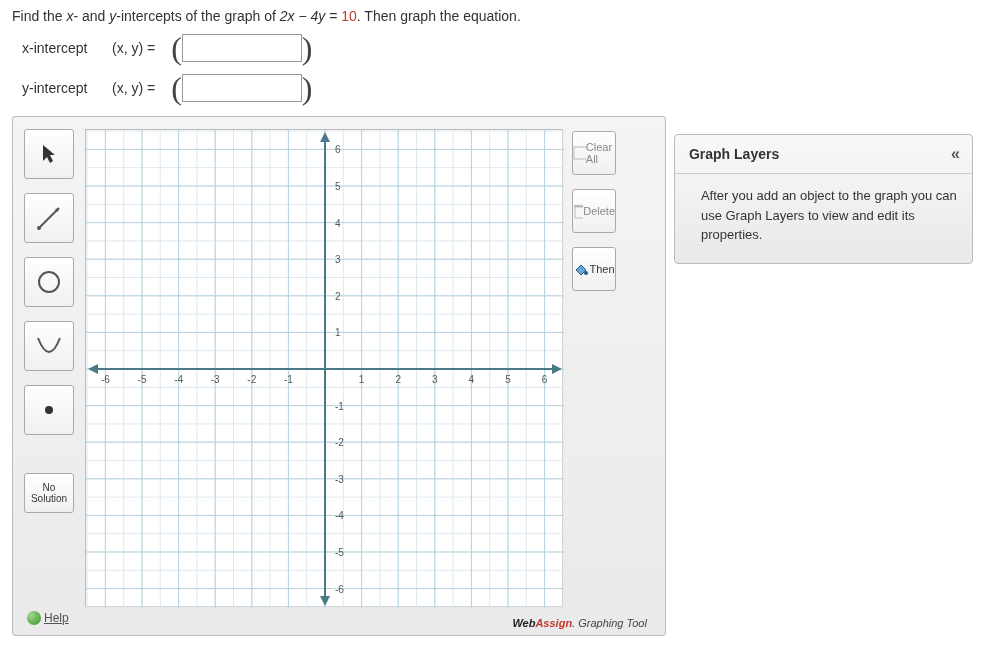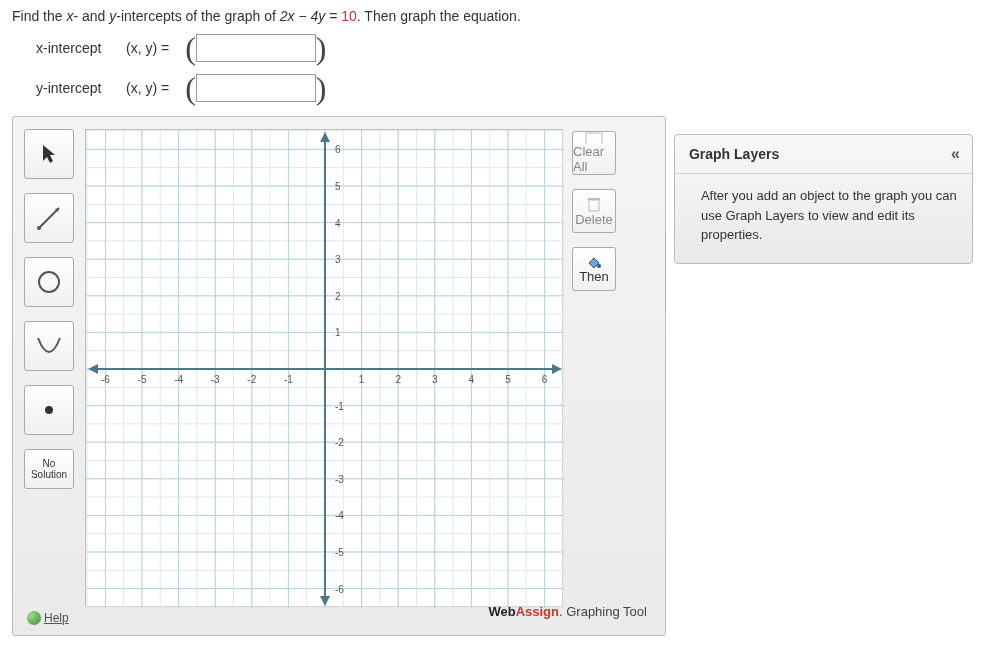--- a/index.html
+++ b/index.html
@@ -15,21 +15,21 @@
   .question {
     padding: 8px 24px 4px 12px;
     font-size: 14px;
     color: #333;
   }
   .question .italic-var { font-style: italic; }
   .question .eq-num { color: #c0392b; }
   .intercept-row {
     display: flex;
     align-items: center;
-    padding: 6px 0 6px 36px;
+    padding: 6px 0 6px 22px;
     font-size: 14px;
   }
   .intercept-row .label { width: 90px; }
   .intercept-row .eq { margin-right: 16px; }
   .paren {
     font-size: 32px;
     font-family: "Times New Roman", serif;
     font-weight: 300;
     line-height: 24px;
     color: #444;
@@ -74,21 +74,21 @@
     border-radius: 3px;
     display: flex;
     align-items: center;
     justify-content: center;
     cursor: pointer;
     font-size: 10px;
     line-height: 11px;
     text-align: center;
     color: #333;
   }
-  .nosolution { height: 40px; }
+  .nosolution { height: 40px; margin-top: 24px; }
   .canvas-area {
     position: relative;
     width: 478px;
     height: 478px;
     margin-top: 12px;
     background: #fff;
     border: 1px solid #bbb;
   }
   .right-btn-col {
     width: 62px;
@@ -98,24 +98,23 @@
     gap: 14px;
     align-items: center;
   }
   .right-btn {
     width: 44px;
     height: 44px;
     background: linear-gradient(#fff,#f0f0f0);
     border: 1px solid #aaa;
     border-radius: 3px;
     display: flex;
-    flex-direction: column;
     align-items: center;
     justify-content: center;
-    font-size: 13px;
+    font-size: 11px;
     color: #888;
     cursor: pointer;
   }
   .right-btn.enabled { color: #333; }
   .help-link {
     position: absolute;
     left: 14px;
     bottom: 10px;
     font-size: 12px;
     color: #555;
@@ -127,23 +126,24 @@
   }
   .help-icon {
     width: 14px; height: 14px;
     border-radius: 50%;
     background: radial-gradient(circle at 30% 30%, #9fd98c, #3a8f2e);
     position: relative;
   }
   .footer-brand {
     position: absolute;
     right: 18px;
-    bottom: 16px;
-    font-size: 13px;
+    bottom: 6px;
+    font-size: 11px;
     color: #444;
+    font-style: italic;
   }
   .footer-brand .wa-w { font-weight: bold; color: #222;}
   .footer-brand .wa-a { font-weight: bold; color: #c0392b;}
   .layers-panel {
     width: 300px;
     margin-top: 18px;
     background: linear-gradient(#f8f8f8,#e9e9e9);
     border: 1px solid #bbb;
     border-radius: 4px;
     padding: 0;

